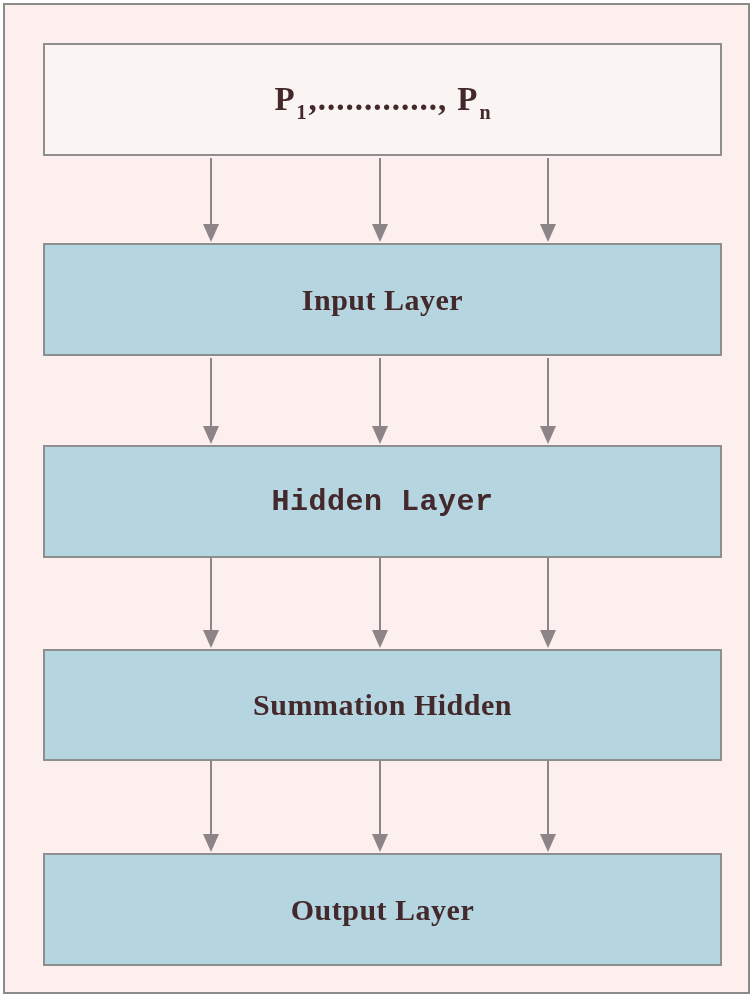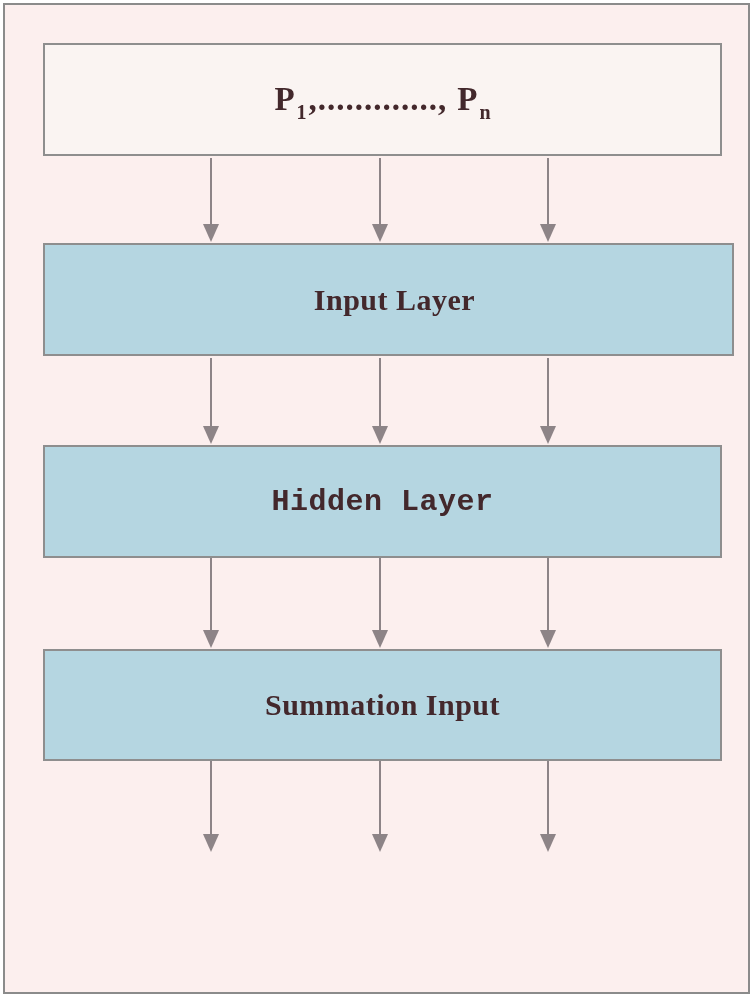--- a/index.html
+++ b/index.html
@@ -36,21 +36,21 @@
     box-sizing: content-box;
   }
   .box-params {
     top: 43px;
     height: 109px;
     background: #faf4f2;
   }
   .box-layer {
     background: #b5d6e1;
   }
-  .box-input     { top: 243px; height: 109px; padding-left: 12px; }
+  .box-input     { top: 243px; height: 109px; }
   .box-hidden    { top: 445px; height: 109px; font-family: Liberation Mono, monospace; }
   .box-summation { top: 649px; height: 108px; }
   .box-output    { top: 853px; height: 109px; }
   .layer-label {
     font-weight: bold;
     font-size: 30px;
     color: #43282c;
     letter-spacing: 0.5px;
   }
   .params-label {
@@ -162,29 +162,32 @@
   <div class="arrow row-3 col-2">
       <div class="stem"></div>
       <div class="head"></div>
     </div>
   <div class="arrow row-3 col-3">
       <div class="stem"></div>
       <div class="head"></div>
     </div>
 
   <div class="box box-layer box-summation">
-    <span class="layer-label">Summation Input</span>
+    <span class="layer-label">Summation Hidden</span>
   </div>
 
   <div class="arrow row-4 col-1">
       <div class="stem"></div>
       <div class="head"></div>
     </div>
   <div class="arrow row-4 col-2">
       <div class="stem"></div>
       <div class="head"></div>
     </div>
   <div class="arrow row-4 col-3">
       <div class="stem"></div>
       <div class="head"></div>
     </div>
 
+  <div class="box box-layer box-output">
+    <span class="layer-label">Output Layer</span>
+  </div>
 </div>
 
 </body></html>

